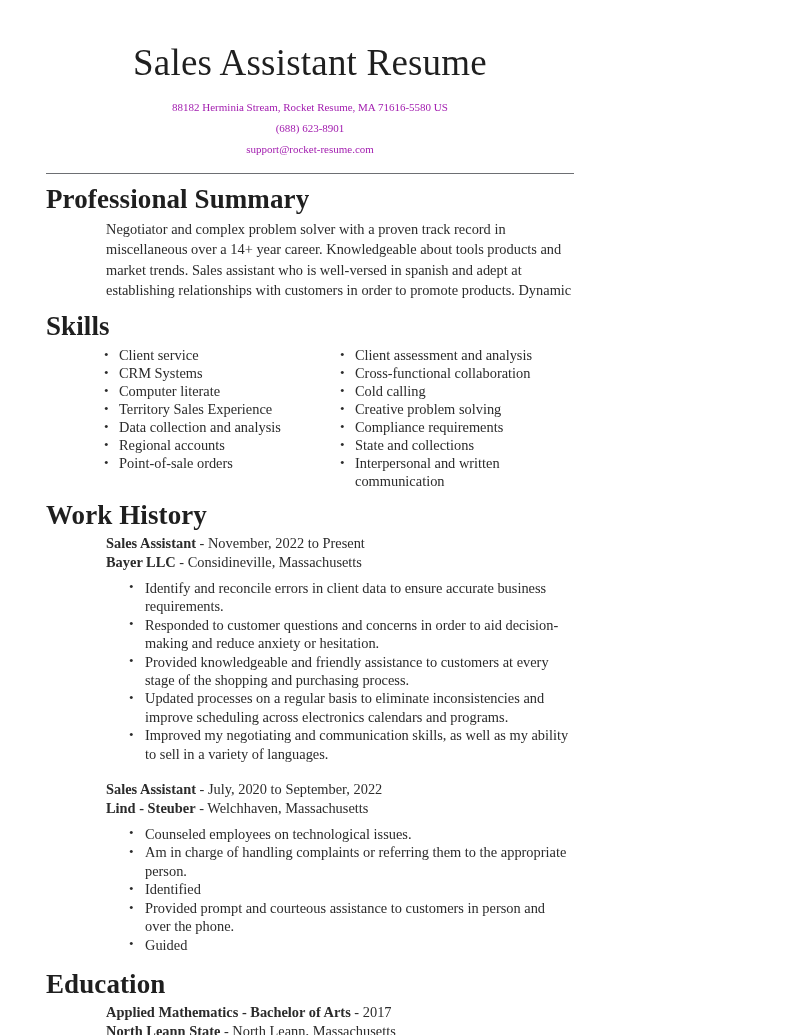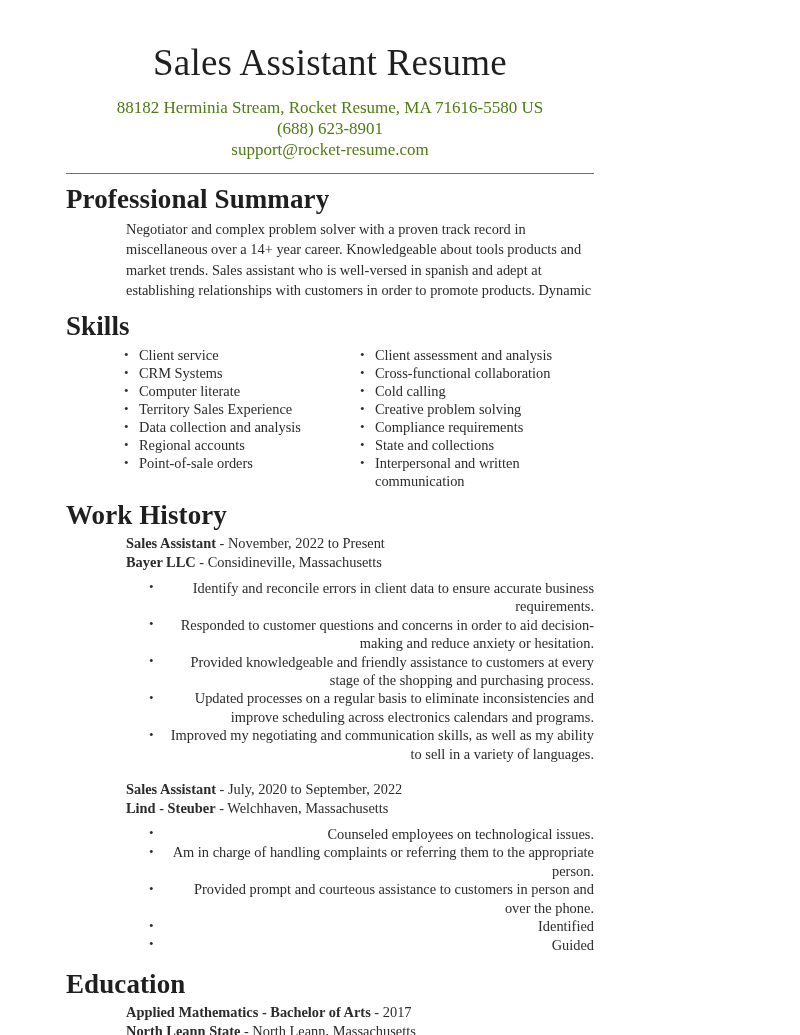--- a/index.html
+++ b/index.html
@@ -14,41 +14,40 @@
     color: #2b2b2b;
     -webkit-font-smoothing: antialiased;
   }
   .page {
     width: 640px;
     height: 1035px;
     box-sizing: border-box;
     padding: 30px 66px 0 46px;
     position: relative;
     overflow: hidden;
-    margin-left: 20px;
   }
 
   
   .resume-title {
     text-align: center;
     font-size: 37px;
     font-weight: 400;
     letter-spacing: 0.2px;
     color: #1f1f1f;
     margin: 12px 0 0 0;
     line-height: 1.15;
   }
   .contact-block {
     text-align: center;
     margin-top: 12px;
   }
   .contact-line {
-    font-size: 17px;
+    font-size: 11px;
     line-height: 21px;
-    color: #4d7c0f;
+    color: #a21caf;
   }
   .divider {
     border: none;
     border-top: 1.3px solid #6d6f73;
     margin: 13px 0 0 0;
     width: 100%;
   }
 
   
   .section {
@@ -120,21 +119,20 @@
     line-height: 19.5px;
     color: #2b2b2b;
   }
   .job-line .strong {
     font-weight: bold;
   }
   .job-bullets {
     list-style: none;
     margin: 6px 0 0 0;
     padding: 0 0 0 22px;
-    text-align: right;
   }
   .job-bullets li {
     position: relative;
     padding-left: 17px;
     font-size: 14.4px;
     line-height: 18.2px;
     color: #2b2b2b;
     margin-bottom: 0.5px;
     max-width: 625px;
   }
@@ -223,22 +221,22 @@
             <li>Updated processes on a regular basis to eliminate inconsistencies and improve scheduling across electronics calendars and programs.</li>
             <li>Improved my negotiating and communication skills, as well as my ability to sell in a variety of languages.</li>
           </ul>
         </div>
         <div class="job">
           <div class="job-line"><span class="strong">Sales Assistant</span><span> - July, 2020 to September, 2022</span></div>
           <div class="job-line"><span class="strong">Lind - Steuber</span><span> - Welchhaven, Massachusetts</span></div>
           <ul class="job-bullets">
             <li>Counseled employees on technological issues.</li>
             <li>Am in charge of handling complaints or referring them to the appropriate person.</li>
+            <li>Identified</li>
             <li>Provided prompt and courteous assistance to customers in person and over the phone.</li>
-            <li>Identified</li>
             <li>Guided</li>
           </ul>
         </div>
       </div>
   </div>
 
   <div class="section" style="margin-top:14px;">
     <h2 class="section-heading">Education</h2>
     <div class="section-body" id="edu-container">
         <div class="edu-entry">

